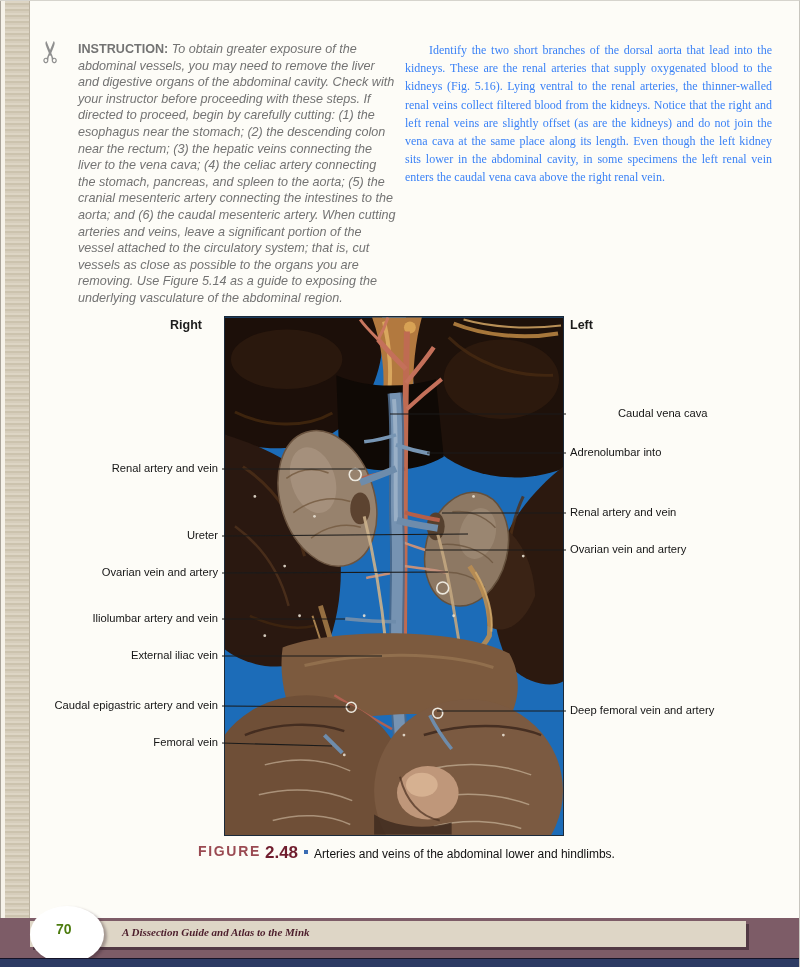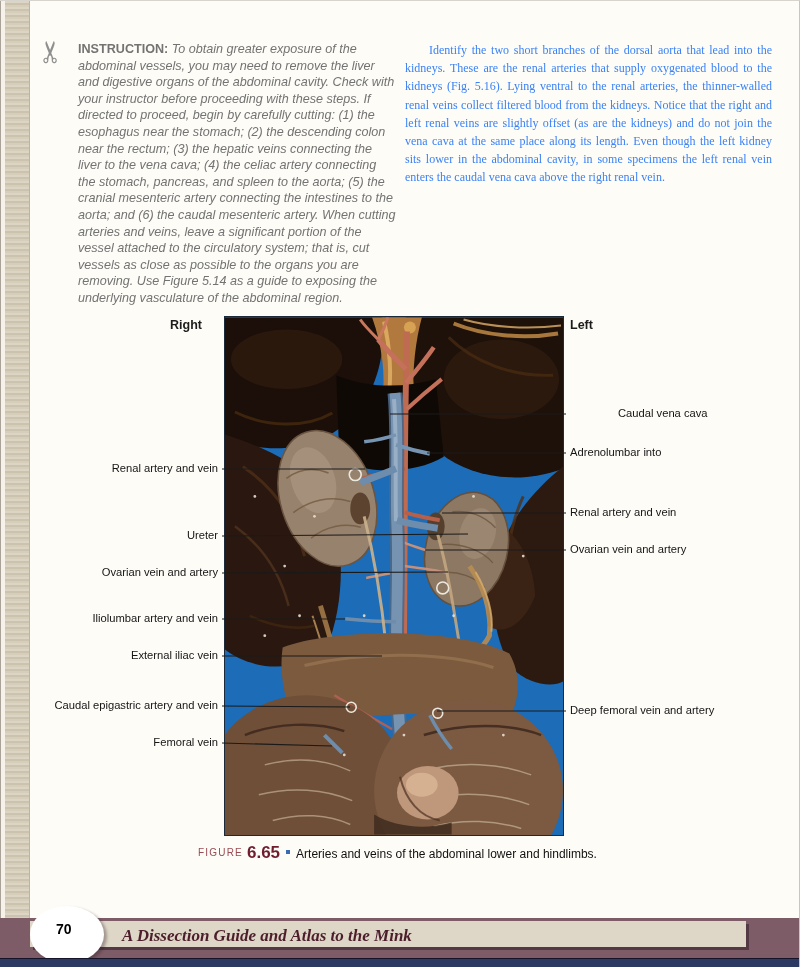--- a/index.html
+++ b/index.html
@@ -38,39 +38,39 @@
     position:absolute;left:224px;top:315px;width:340px;height:520px;
     border:1px solid #1b2a3a;box-sizing:border-box;background:#1c6cb8;
   }
   .photo svg{display:block;}
   .fig-overlay{position:absolute;left:0;top:315px;width:800px;height:520px;pointer-events:none;}
   .side-h{position:absolute;font-size:12.5px;font-weight:bold;color:#1c1c1c;white-space:nowrap;}
   .lbl{position:absolute;font-size:11.2px;color:#151515;white-space:nowrap;line-height:13px;}
   .lbl.l{text-align:right;}
   
   .caption{position:absolute;left:198px;top:842px;width:420px;white-space:nowrap;}
-  .cap-pre{font-size:10px;font-weight:normal;letter-spacing:.12em;color:#9a4a52;vertical-align:2px;}
+  .cap-pre{font-size:14px;font-weight:bold;letter-spacing:.12em;color:#9a4a52;vertical-align:2px;}
   .cap-num{font-size:17px;font-weight:bold;color:#701d2e;margin-left:4px;}
   .cap-bullet{display:inline-block;width:4px;height:4px;background:#3a6cb4;margin:0 6px;vertical-align:4px;}
   .cap-text{font-size:12px;color:#111;}
   
   .band{position:absolute;left:0;top:917px;width:800px;height:41px;background:#7d5c67;}
   .bar{
     position:absolute;left:30px;top:920px;width:716px;height:26px;background:#ded6c6;
     box-shadow:3px 3px 0 rgba(48,30,40,.55);
   }
   .oval{
     position:absolute;left:30px;top:905px;width:74px;height:57px;background:#ffffff;
     border-radius:50%;box-shadow:3px 2px 3px rgba(50,30,40,.35);z-index:3;
   }
-  .pagenum{position:absolute;left:56px;top:920px;z-index:4;font-size:14px;font-weight:bold;color:#000000;}
+  .pagenum{position:absolute;left:56px;top:920px;z-index:4;font-size:14px;font-weight:bold;color:#4d7c0f;}
   .booktitle{
     position:absolute;left:122px;top:925px;z-index:4;
     font-family:"Liberation Serif",serif;font-style:italic;font-weight:bold;
-    font-size:17px;color:#4c1d2b;
+    font-size:11px;color:#4c1d2b;
   }
   .navy{position:absolute;left:0;top:957px;width:800px;height:10px;background:#2c3a63;border-top:1px solid #151327;box-sizing:border-box;z-index:5;}
 </style>
 </head>
 <body>
 
 <div class="page">
 
   <div class="left-strip"></div>
 
@@ -220,21 +220,21 @@
   <div class="lbl l" style="right:581px;top:698px;">Caudal epigastric artery and vein</div>
   <div class="lbl l" style="right:581px;top:735px;">Femoral vein</div>
 
   <div class="lbl" style="left:570px;top:406px;margin-left:48px;">Caudal vena cava</div>
   <div class="lbl" style="left:570px;top:445px;">Adrenolumbar into</div>
   <div class="lbl" style="left:570px;top:505px;">Renal artery and vein</div>
   <div class="lbl" style="left:570px;top:542px;">Ovarian vein and artery</div>
   <div class="lbl" style="left:570px;top:703px;">Deep femoral vein and artery</div>
 
   <div class="caption">
-    <span class="cap-pre">FIGURE</span><span class="cap-num">6.65</span><span class="cap-bullet"></span><span class="cap-text">Arteries and veins of the abdominal lower and hindlimbs.</span>
+    <span class="cap-pre">FIGURE</span><span class="cap-num">2.48</span><span class="cap-bullet"></span><span class="cap-text">Arteries and veins of the abdominal lower and hindlimbs.</span>
   </div>
 
   <div class="band"></div>
   <div class="bar"></div>
   <div class="oval"></div>
   <div class="pagenum">70</div>
   <div class="booktitle">A Dissection Guide and Atlas to the Mink</div>
   <div class="navy"></div>
 
 </div>

